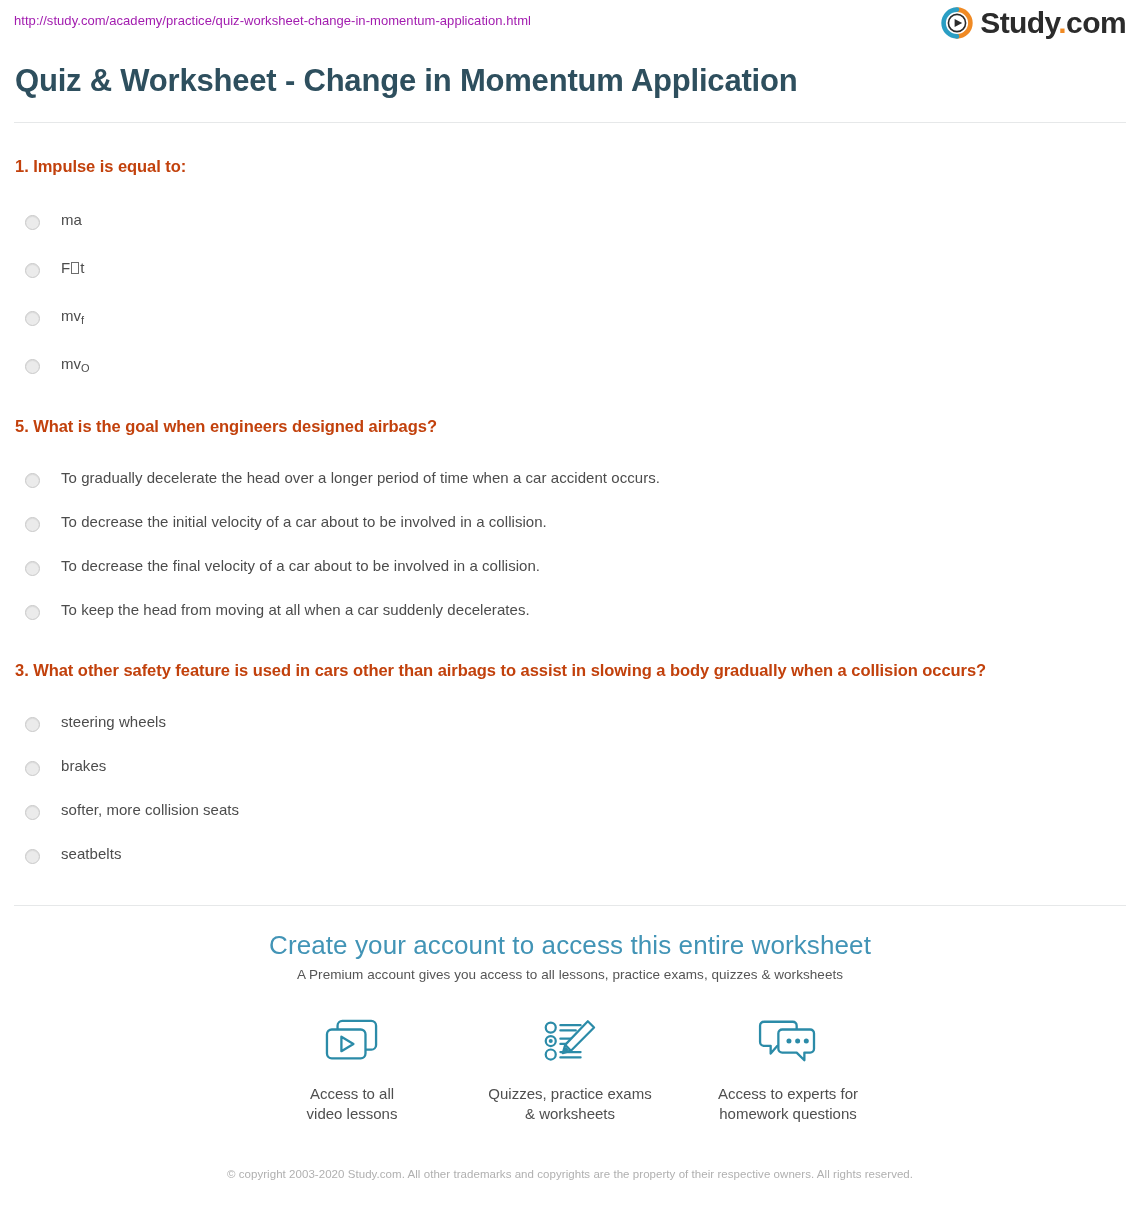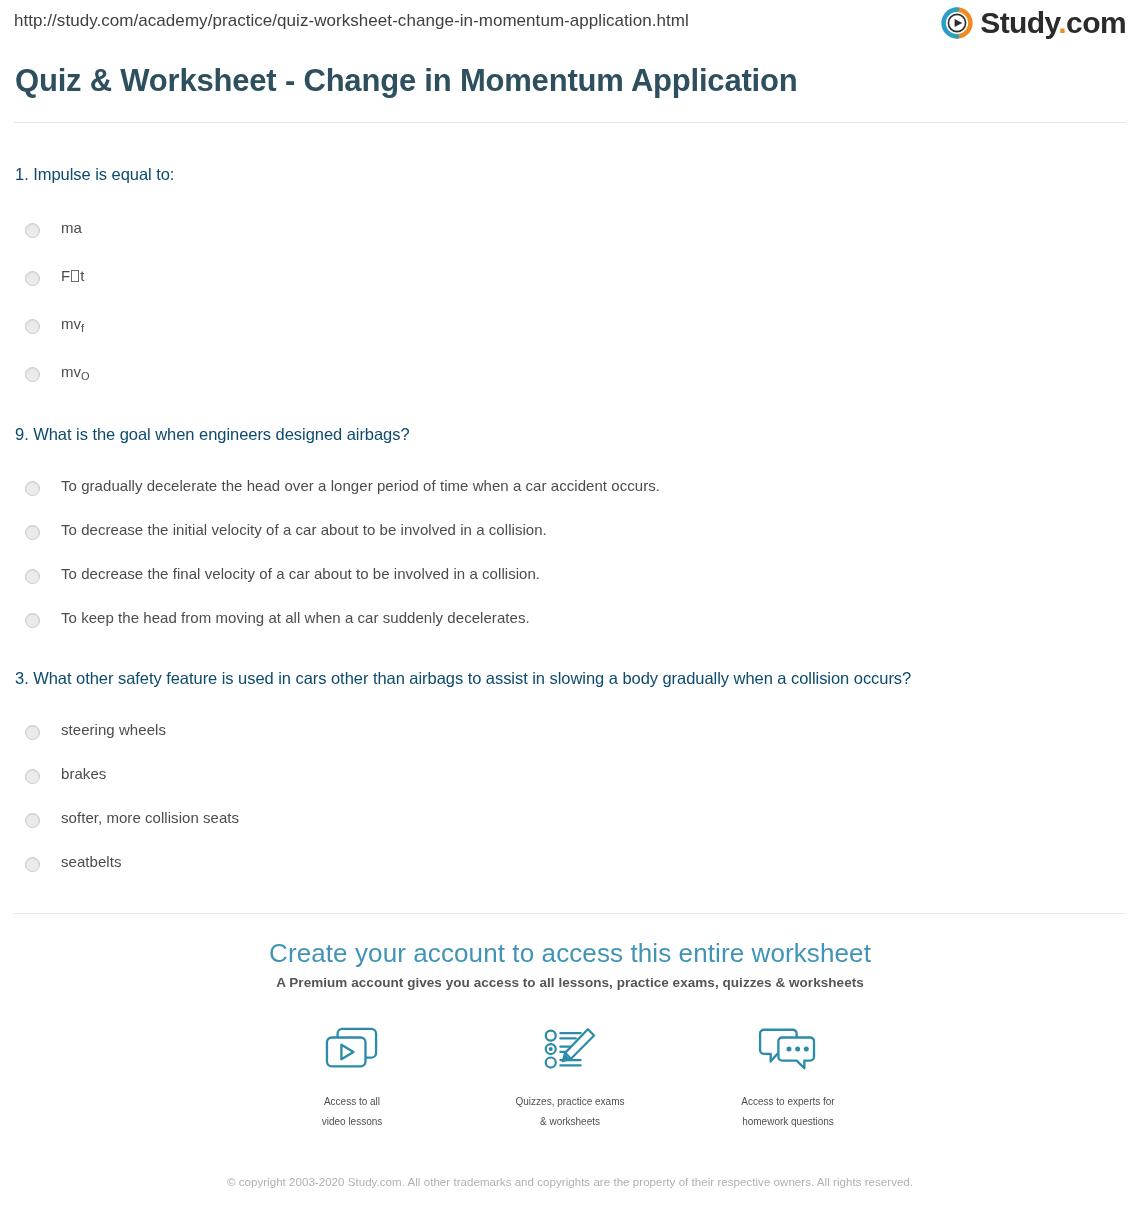--- a/index.html
+++ b/index.html
@@ -26,22 +26,22 @@
   
   .topbar {
     display: flex;
     align-items: flex-start;
     justify-content: space-between;
     padding-top: 13px;
     height: 46px;
     box-sizing: border-box;
   }
   .url-text {
-    font-size: 17px;
-    color: #404040;
+    font-size: 13px;
+    color: #a21caf;
     line-height: 16px;
     letter-spacing: 0.05px;
     white-space: nowrap;
   }
   .logo {
     display: flex;
     align-items: center;
     gap: 7px;
     margin-top: -6px;
   }
@@ -76,24 +76,24 @@
     border-top: 1px solid #e6e8e9;
     margin: 0;
     height: 0;
   }
 
   
   .questions { padding-top: 30px; }
   .question-block { margin-bottom: 14px; }
   .question-text {
     font-size: 16.5px;
-    font-weight: 400;
-    color: #0c4a6e;
+    font-weight: 700;
+    color: #c2410c;
     line-height: 26px;
-    margin: 8px 0 12px 1px;
+    margin: 0 0 12px 1px;
     max-width: 1065px;
     letter-spacing: -0.05px;
   }
   .options { margin: 0; padding: 0; list-style: none; }
   .option {
     display: flex;
     align-items: flex-end;
     min-height: 30px;
     padding: 7px 0 7px 0;
   }
@@ -140,42 +140,41 @@
     line-height: 26px;
     margin: 0 0 6px 0;
     letter-spacing: 0.1px;
   }
   .cta-sub {
     font-size: 13.5px;
     color: #555555;
     line-height: 20px;
     margin: 7px;
     letter-spacing: 0.05px;
-    font-weight: bold;
   }
   .features {
     display: flex;
     justify-content: center;
     align-items: flex-start;
     gap: 0;
     margin-top: 28px;
   }
   .feature {
     width: 218px;
     text-align: center;
   }
   .feature-icon {
     height: 58px;
     display: flex;
     align-items: center;
     justify-content: center;
     margin-bottom: 13px;
   }
   .feature-caption {
-    font-size: 10px;
+    font-size: 15px;
     color: #4f4f4f;
     line-height: 20px;
     white-space: pre-line;
   }
   .copyright {
     text-align: center;
     font-size: 11.5px;
     color: #b0b0b0;
     line-height: 17px;
     margin-top: 42px;
@@ -235,21 +234,21 @@
           <span class="option-label"><span>mv</span><sub>f</sub></span>
         </li>
         <li class="option">
           <span class="radio"></span>
           <span class="option-label"><span>mv</span><sub>O</sub></span>
         </li>
       </ul>
     </div>
 
     <div class="question-block q2">
-      <div class="question-text">9. What is the goal when engineers designed airbags?</div>
+      <div class="question-text">5. What is the goal when engineers designed airbags?</div>
       <ul class="options">
         <li class="option">
           <span class="radio"></span>
           <span class="option-label">To gradually decelerate the head over a longer period of time when a car accident occurs.</span>
         </li>
         <li class="option">
           <span class="radio"></span>
           <span class="option-label">To decrease the initial velocity of a car about to be involved in a collision.</span>
         </li>
         <li class="option">

